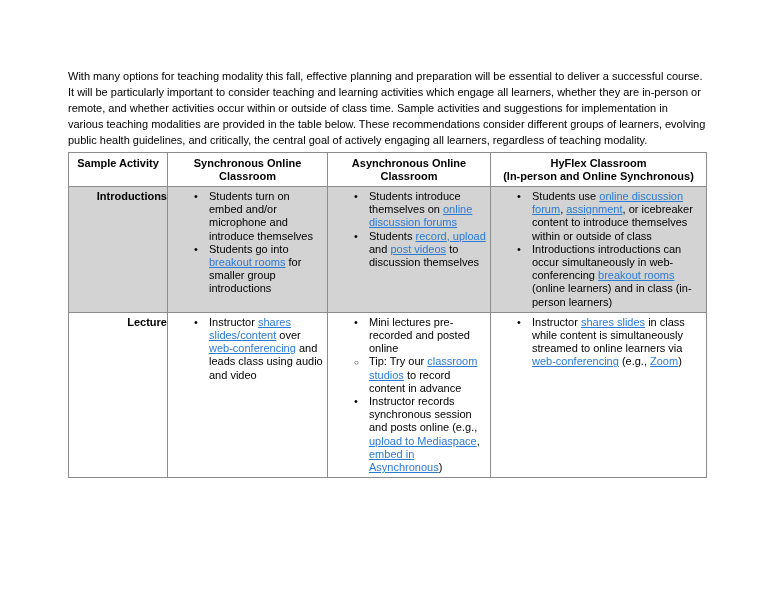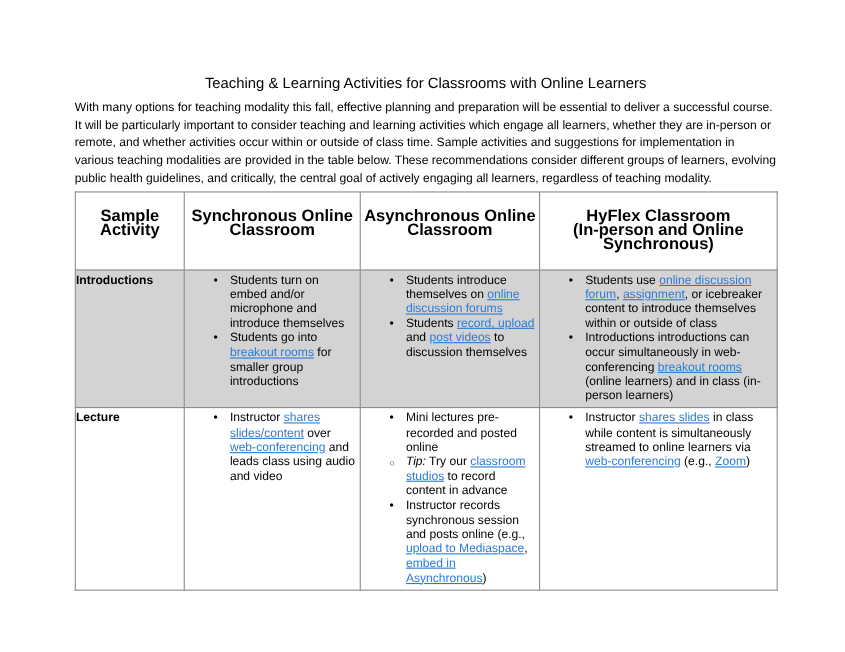--- a/index.html
+++ b/index.html
@@ -19,45 +19,44 @@
   table.activities{
     border-collapse:collapse;table-layout:fixed;width:638px;margin-top:2px;
   }
   col.c1{width:99px;}  col.c2{width:160px;}
   col.c3{width:163px;} col.c4{width:216px;}
   th,td{
     border:1px solid var(--border,#8c8c8c);
     vertical-align:top;padding:0;
   }
   th{
-    font-size:15px;font-weight:700;line-height:12.5px;
-    text-align:center;height:25px;padding:16px 2px;
+    font-size:11px;font-weight:700;line-height:12.5px;
+    text-align:center;height:25px;padding:4px 2px;
   }
   tr.shaded td{background:var(--shade,#d3d3d3);}
   td.activity{
-    font-size:11px;font-weight:700;text-align:left;
+    font-size:11px;font-weight:700;text-align:right;
     padding-top:3px;line-height:13.2px;
   }
   td.cell{padding:3px 3px 3px 0;}
   .li{
     position:relative;padding-left:41px;
     font-size:11px;line-height:13.2px;
   }
   .marker{position:absolute;left:26px;top:0;}
   .marker.circle{font-size:8px;top:1px;}
-  .em{font-style:italic;}
+  .em{}
   a.doclink{
     color:var(--link,#2b7bd4);text-decoration:underline;cursor:pointer;
   }
 </style>
 </head>
 <body>
 
 <div class="page">
-  <h1 class="doc-title">Teaching &amp; Learning Activities for Classrooms with Online Learners</h1>
   <p class="intro">With many options for teaching modality this fall, effective planning and preparation will be essential to deliver a successful course. It will be particularly important to consider teaching and learning activities which engage all learners, whether they are in-person or remote, and whether activities occur within or outside of class time. Sample activities and suggestions for implementation in various teaching modalities are provided in the table below. These recommendations consider different groups of learners, evolving public health guidelines, and critically, the central goal of actively engaging all learners, regardless of teaching modality.</p>
   <table class="activities">
     <colgroup>
       <col class="c1">
         <col class="c2">
         <col class="c3">
         <col class="c4">
     </colgroup>
     <thead>
         <tr>

